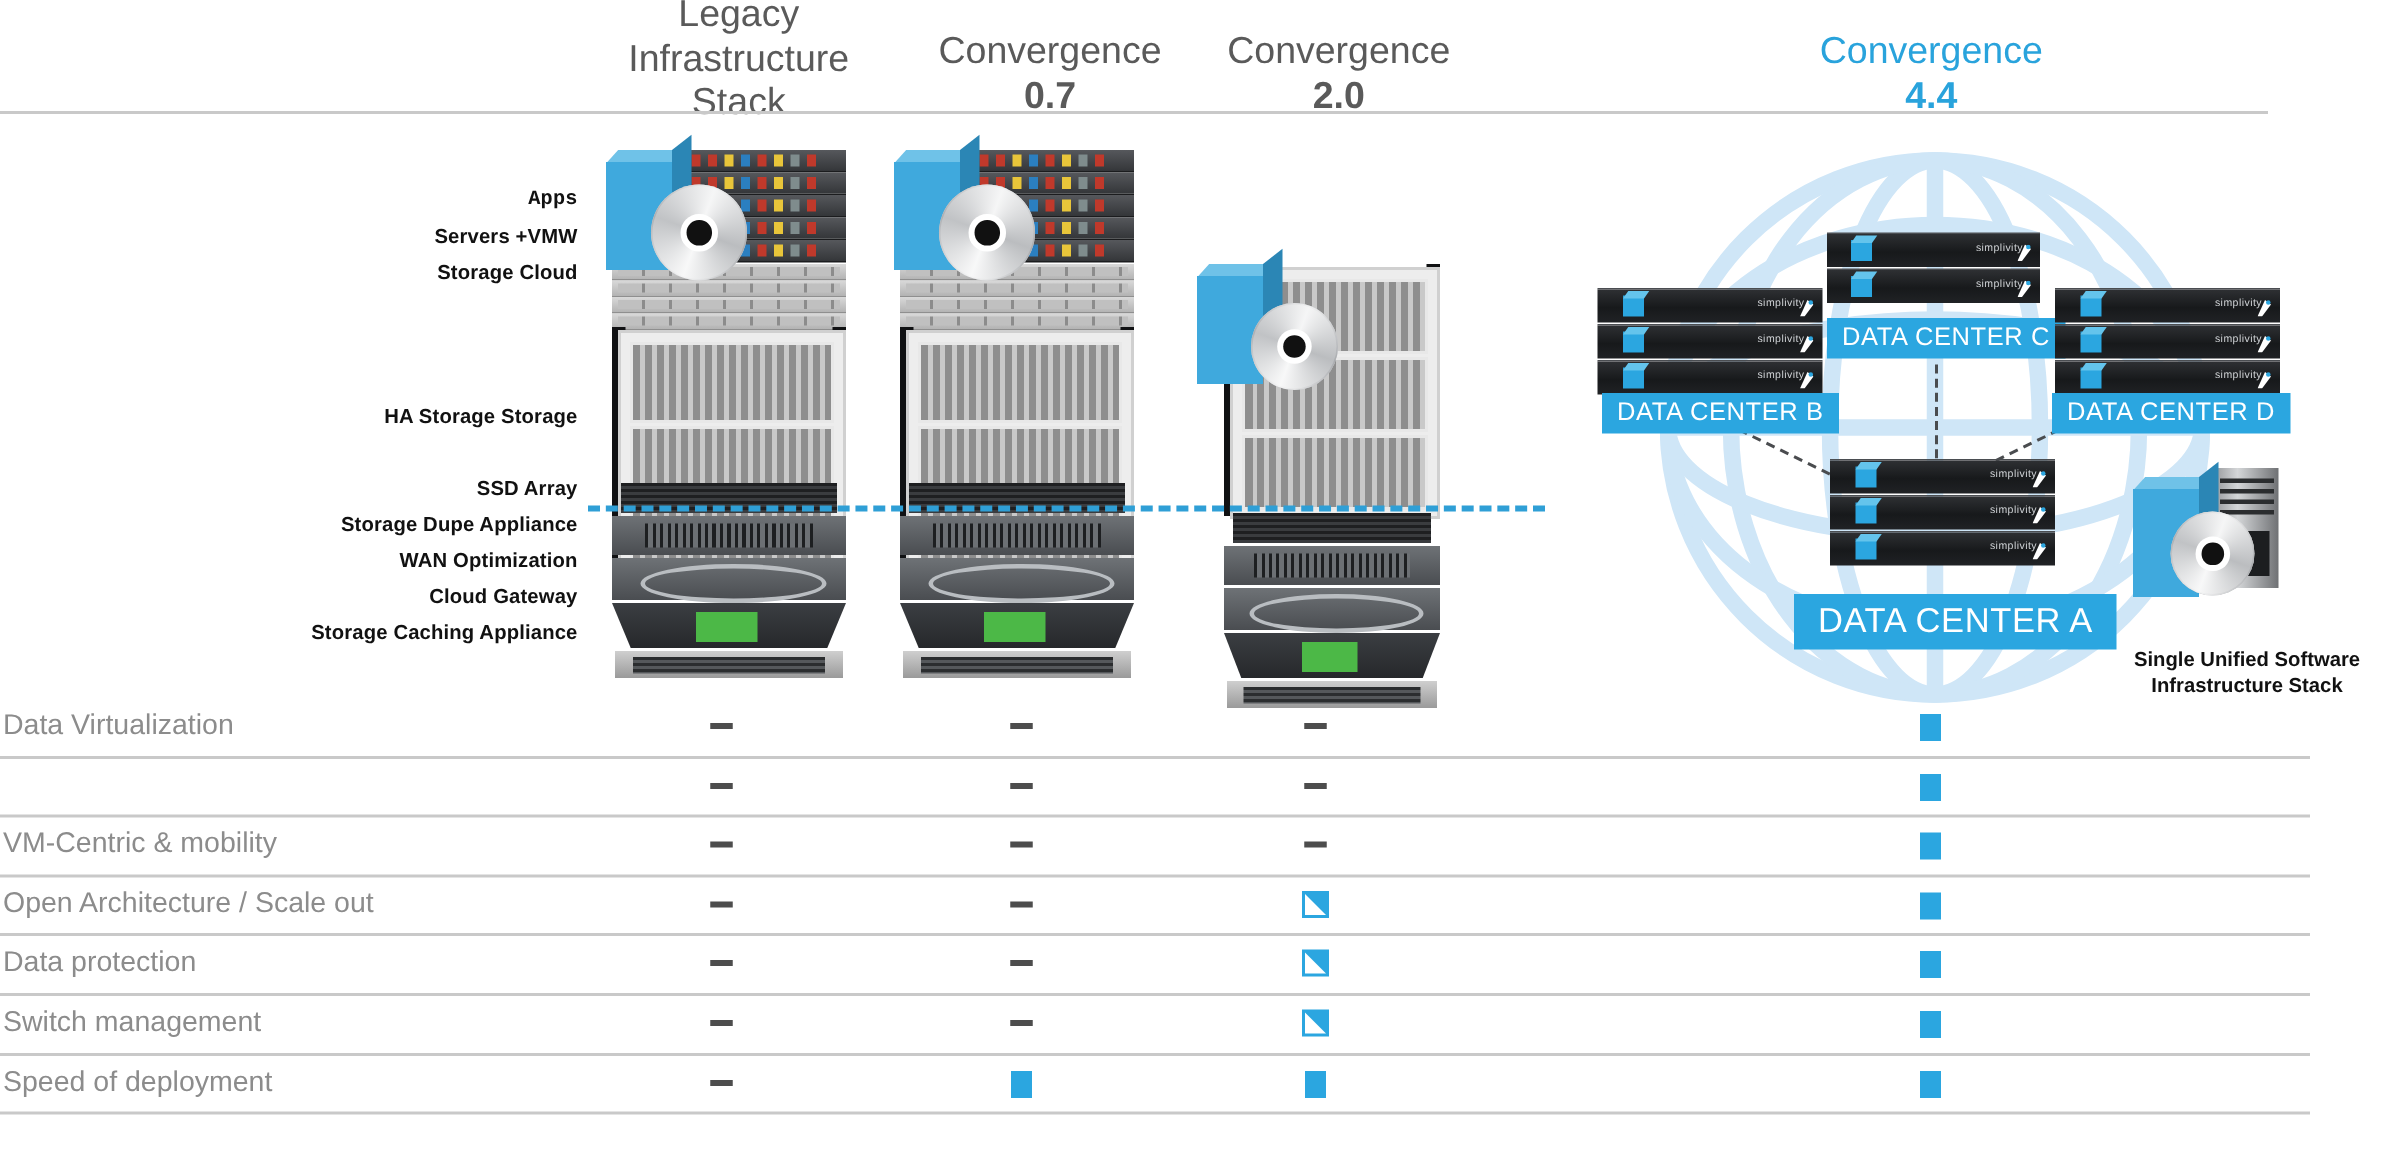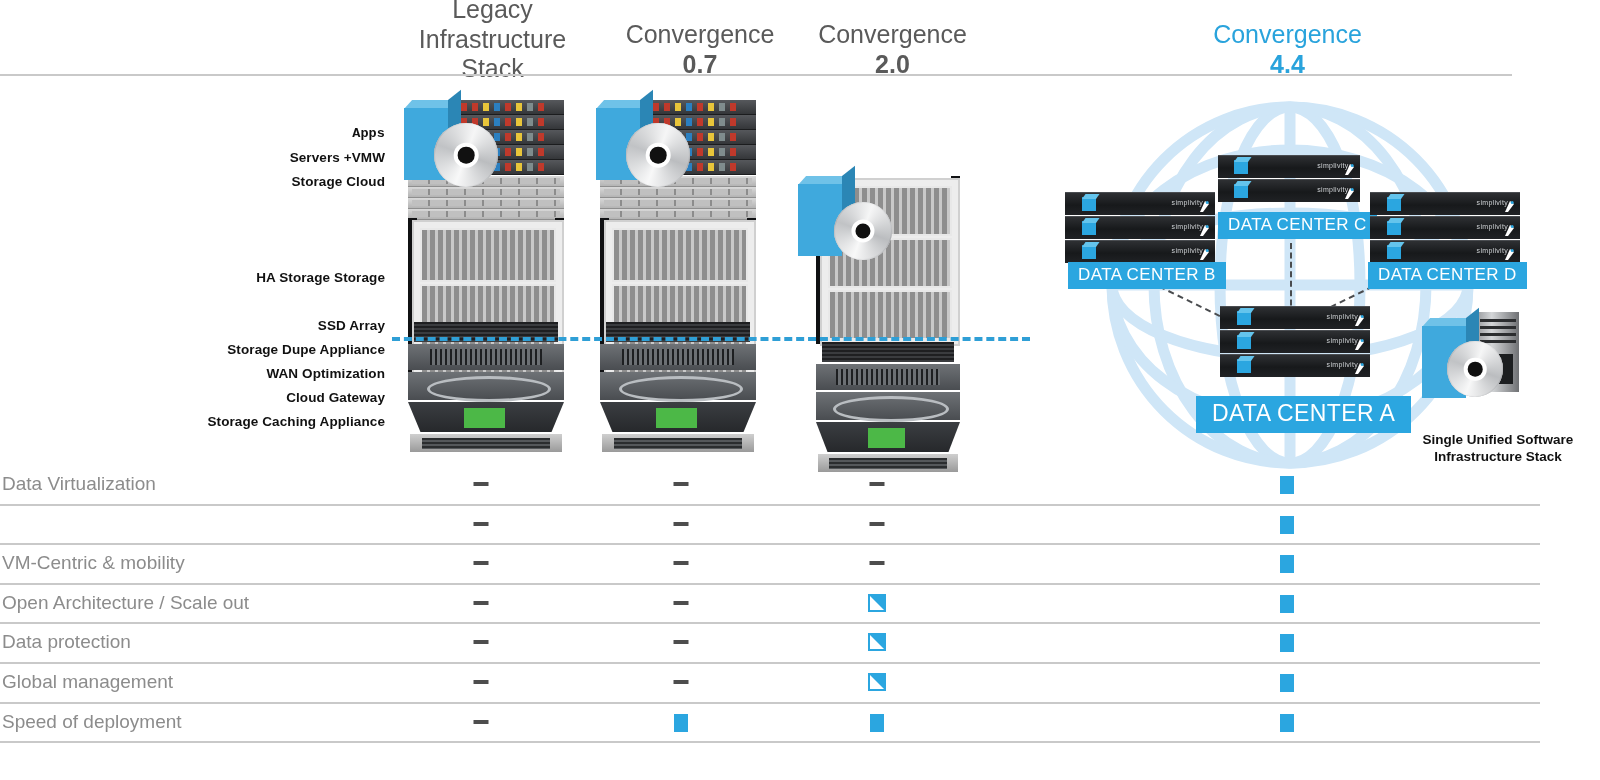--- a/index.html
+++ b/index.html
@@ -587,21 +587,21 @@
           <div class="mk mk-dash"></div>
         </div>
         <div class="cell c3">
           <div class="mk mk-half"></div>
         </div>
         <div class="cell c4">
           <div class="mk mk-full"></div>
         </div>
       </div>
       <div class="trow">
-        <div class="tlabel">Global management</div>
+        <div class="tlabel">Switch management</div>
         <div class="cell c1">
           <div class="mk mk-dash"></div>
         </div>
         <div class="cell c2">
           <div class="mk mk-dash"></div>
         </div>
         <div class="cell c3">
           <div class="mk mk-half"></div>
         </div>
         <div class="cell c4">

